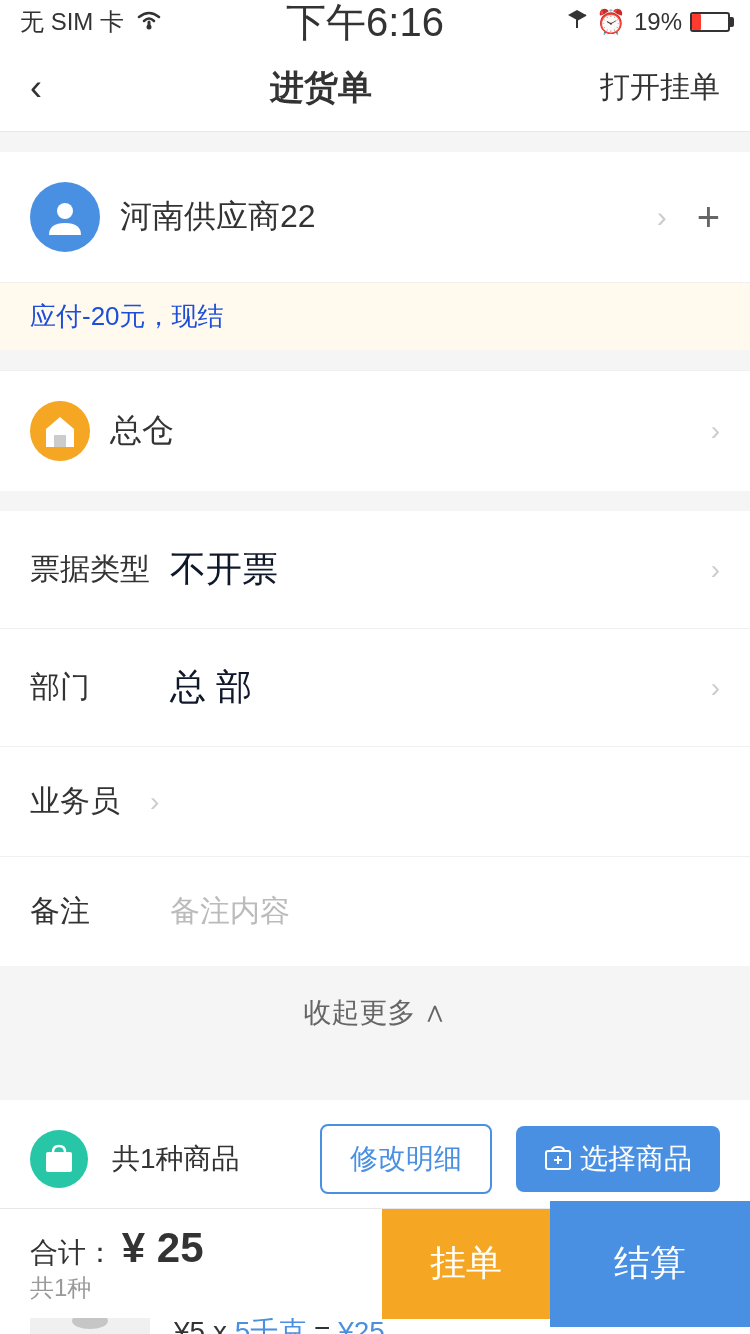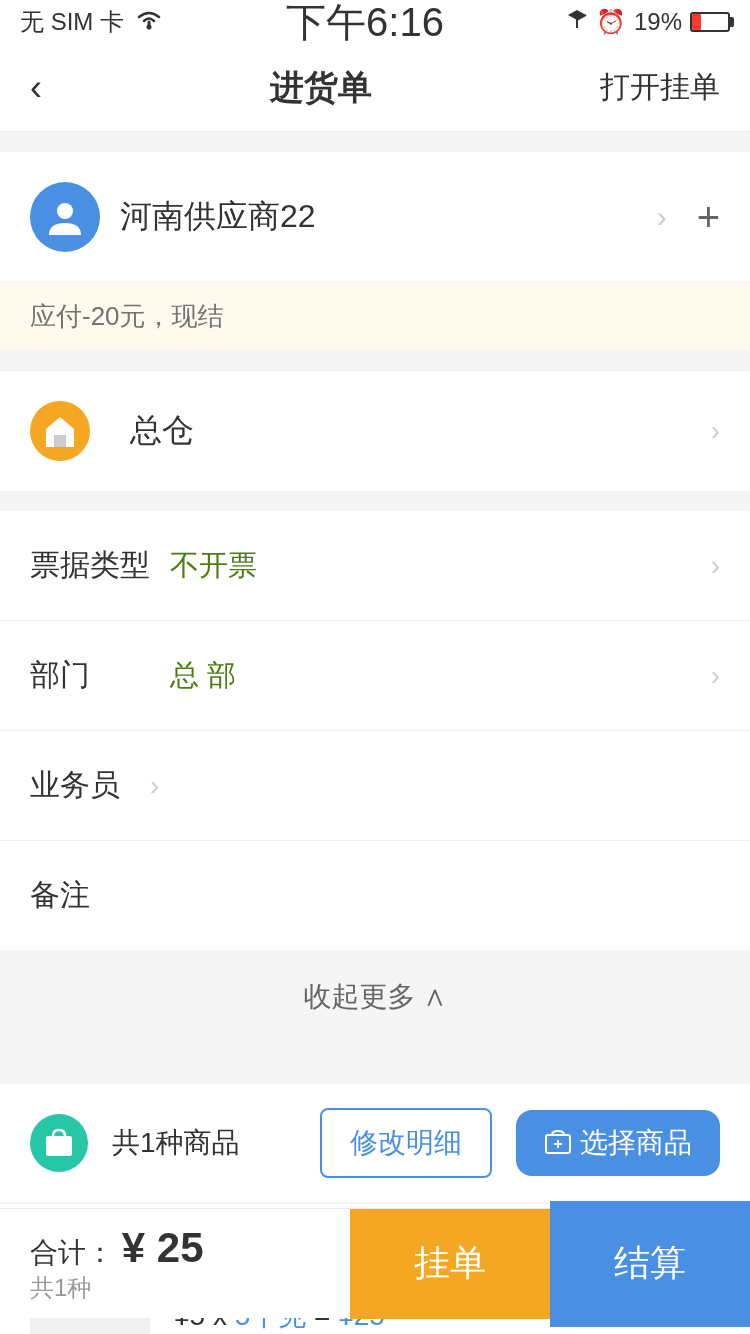--- a/index.html
+++ b/index.html
@@ -126,32 +126,31 @@
     .supplier-add {
       font-size: 40px;
       color: #666;
     }
 
     
     .notice-bar {
       background: #fff9ee;
       padding: 16px 30px;
       font-size: 26px;
-      color: #737373;
+      color: #1d4ed8;
       border-bottom: none;
     }
 
     
     .warehouse-row {
       display: flex;
       align-items: center;
       padding: 30px;
       background: #fff;
       border-top: 1px solid #f0f0f0;
-      gap: 20px;
     }
     .warehouse-icon {
       width: 60px;
       height: 60px;
       border-radius: 50%;
       background: #f5a623;
       display: flex;
       align-items: center;
       justify-content: center;
       margin-right: 20px;
@@ -181,22 +180,22 @@
     }
     .form-row:last-child { border-bottom: none; }
     .form-label {
       font-size: 30px;
       color: #333;
       width: 120px;
       flex-shrink: 0;
     }
     .form-value {
       flex: 1;
-      font-size: 29px;
-      color: #4d7c0f;
+      font-size: 36px;
+      color: #0f172a;
       padding-left: 20px;
     }
     .form-placeholder {
       flex: 1;
       font-size: 30px;
       color: #bbb;
       padding-left: 20px;
     }
 
     
@@ -239,21 +238,21 @@
       background: #fff;
       border-radius: 8px;
       padding: 14px 28px;
       font-size: 28px;
       cursor: pointer;
     }
     .btn-primary {
       background: #4a90e2;
       color: #fff;
       border: none;
-      border-radius: 16px;
+      border-radius: 8px;
       padding: 14px 28px;
       font-size: 28px;
       cursor: pointer;
       display: flex;
       align-items: center;
       gap: 8px;
     }
 
     
     .product-item {
@@ -308,21 +307,21 @@
       display: flex;
       align-items: center;
       background: #fff;
       border-top: 1px solid #e8e8e8;
     }
     .total-section {
       flex: 1;
       padding: 0 30px;
     }
     .bottom-btn-suspend {
-      width: 200px;
+      width: 168px;
       height: 110px;
       background: #f5a623;
       color: #fff;
       font-size: 36px;
       border: none;
       display: flex;
       align-items: center;
       justify-content: center;
       cursor: pointer;
     }
@@ -421,20 +420,21 @@
     <span class="form-label">部门</span>
     <span class="form-value">总 部</span>
     <span class="chevron-right">›</span>
   </div>
   <div class="form-row">
     <span class="form-label">业务员</span>
     <span class="chevron-right">›</span>
   </div>
   <div class="form-row">
     <span class="form-label">备注</span>
+    <span class="form-placeholder">备注内容</span>
   </div>
 </div>
 
 <div class="collapse-btn">
   <span>收起更多 ∧</span>
 </div>
 
 <div class="section-divider"></div>
 <div class="products-header">
   <div class="products-icon">

